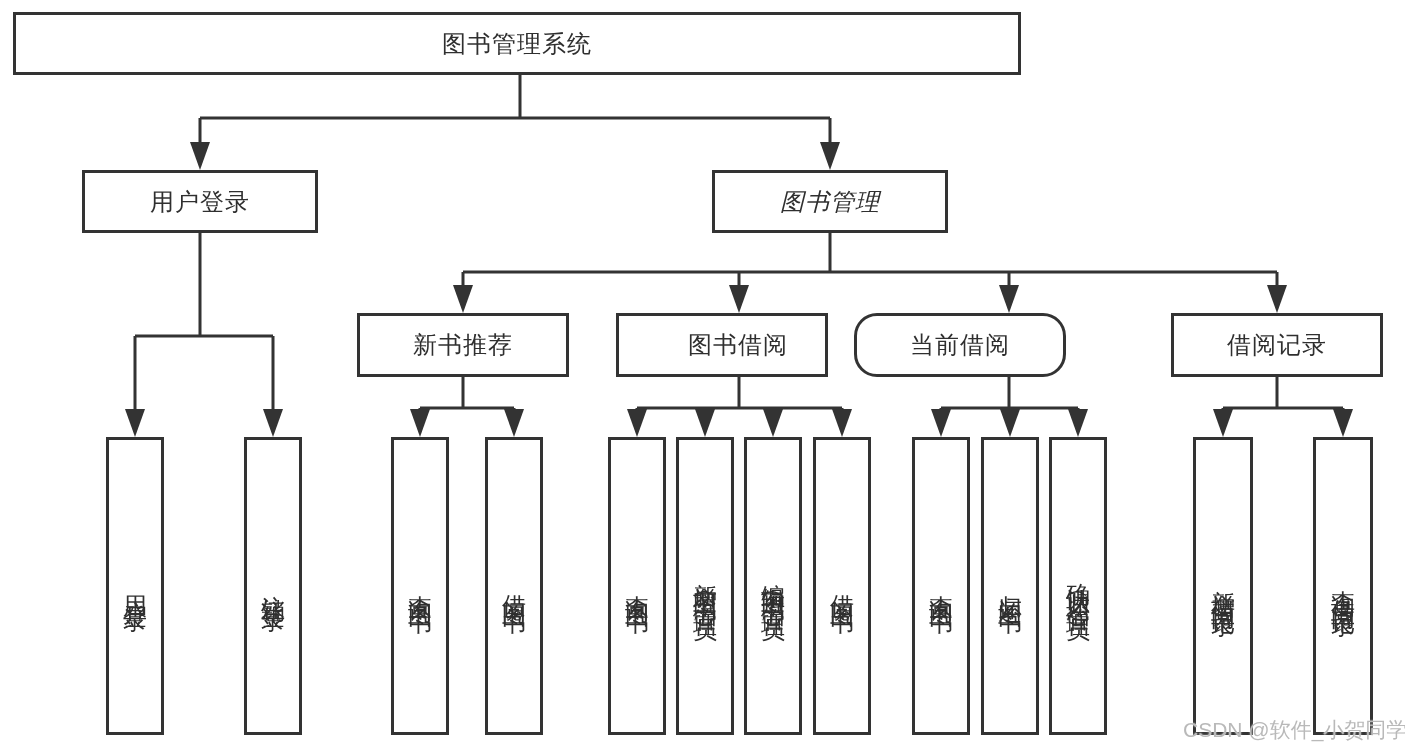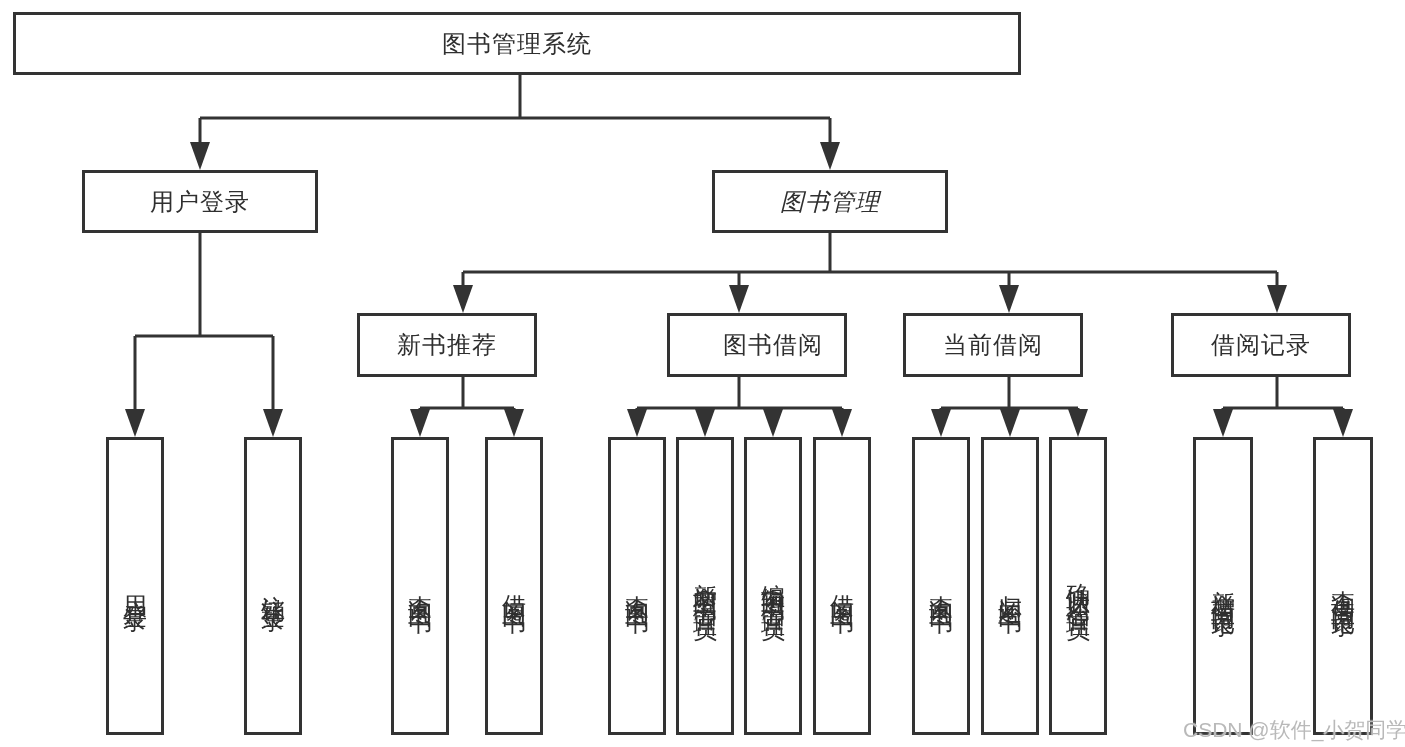--- a/index.html
+++ b/index.html
@@ -43,24 +43,24 @@
     letter-spacing: 5px;
     line-height: 1;
     white-space: nowrap;
   }
   
   .n-root   { left: 13px;   top: 12px;  width: 1008px; height: 63px; }
   
   .n-login  { left: 82px;   top: 170px; width: 236px;  height: 63px; }
   .n-mgmt   { left: 712px;  top: 170px; width: 236px;  height: 63px; font-style: italic; }
   
-  .sec      { top: 313px; width: 180px; height: 64px; }
+  .sec      { top: 313px; width: 212px; height: 64px; }
   .n-s0 { left: 357px; }
-  .n-s1 { left: 667px; padding-left: 32px; }
-  .n-s2 { left: 903px; }
+  .n-s1 { left: 616px; padding-left: 32px; }
+  .n-s2 { left: 854px; border-radius: 23px; }
   .n-s3 { left: 1171px; align-items: center; }
   
   .leaf     { top: 437px; width: 58px; height: 298px; }
   .n-l0  { left: 106px; }
   .n-l1  { left: 244px; }
   .n-l2  { left: 391px; }
   .n-l3  { left: 485px; }
   .n-l4  { left: 608px; }
   .n-l5  { left: 676px; }
   .n-l6  { left: 744px; }

